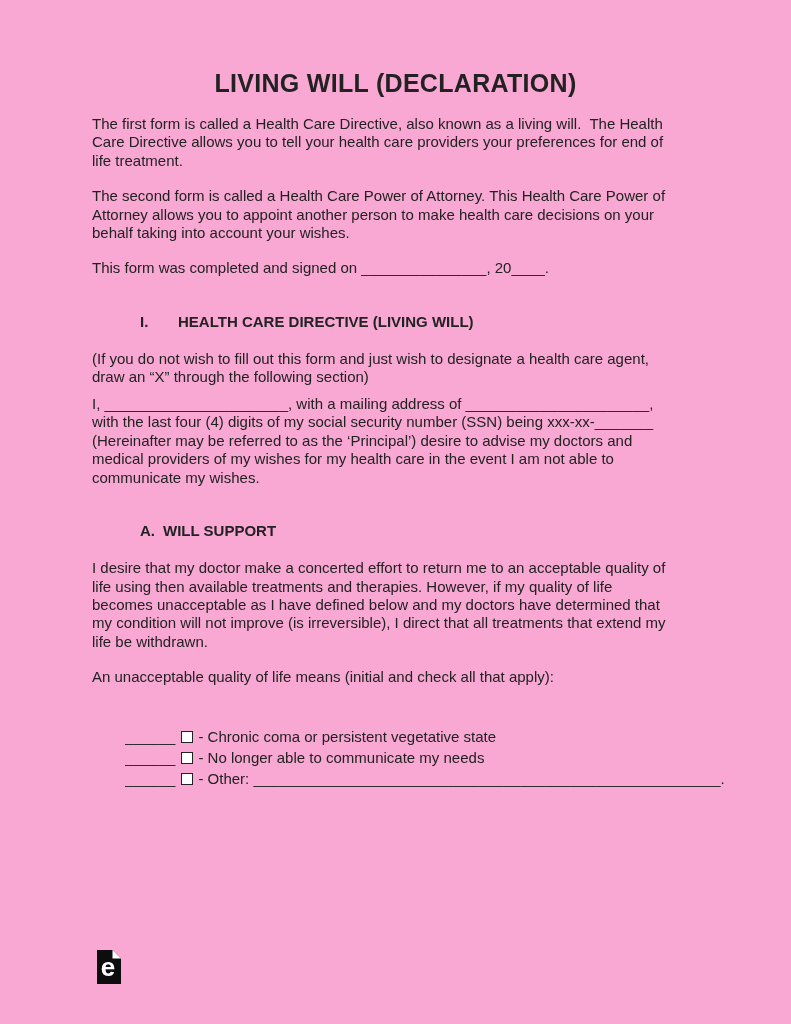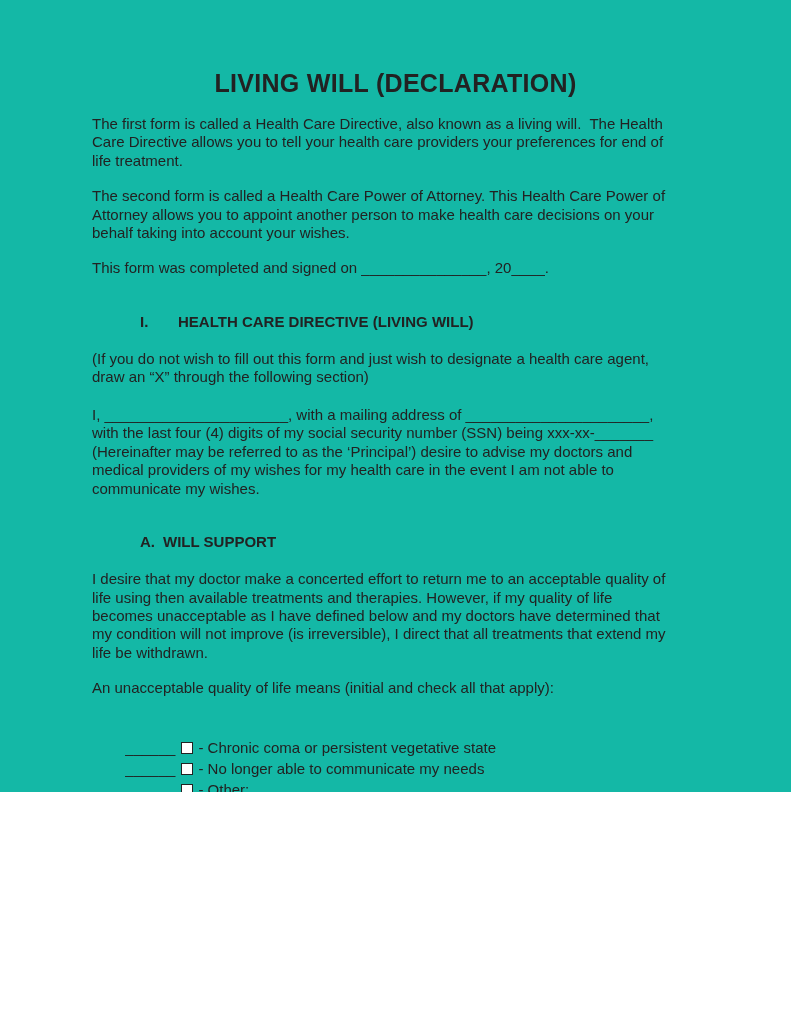--- a/index.html
+++ b/index.html
@@ -3,22 +3,22 @@
 <meta charset="utf-8">
 <style>
   html, body {
     margin: 0;
     padding: 0;
     background: #ffffff;
   }
   .page {
     position: relative;
     width: 791px;
-    height: 792px;
-    background: #14b8a6;
+    height: 1024px;
+    background: #f9a8d4;
     color: #222222;
     font-family: "Liberation Sans", sans-serif;
     font-size: 15px;
     line-height: 18.4px;
     overflow: hidden;
   }
   .content {
     padding: 0 80px 0 92px;
   }
   .title {
@@ -33,21 +33,21 @@
     margin: 17px 0 0 0;
     white-space: pre;
   }
   .para.first {
     margin-top: 19px;
   }
   .para.tight {
     margin-top: 0;
   }
   .para.gap19 {
-    margin-top: 19px;
+    margin-top: 8px;
   }
   .sec-heading {
     margin-top: 17px;
     font-weight: bold;
     white-space: pre;
   }
   .sec-num {
     display: inline-block;
     margin-left: 23px;
     width: 38px;

